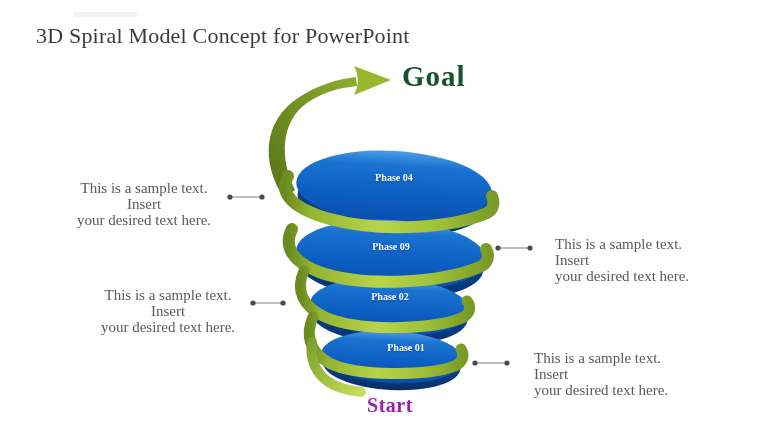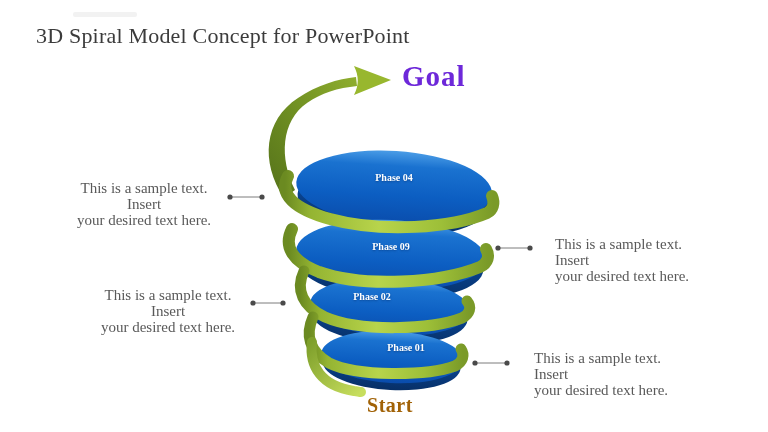--- a/index.html
+++ b/index.html
@@ -3,29 +3,29 @@
 <meta charset="utf-8">
 <style>
   html,body{margin:0;padding:0;background:#ffffff;}
   .slide{position:relative;width:768px;height:432px;background:#ffffff;overflow:hidden;
          font-family:Liberation Serif, serif;}
   .slide-title{position:absolute;left:36px;top:23px;font-size:22px;font-weight:400;
                color:#3b3b3b;letter-spacing:.2px;white-space:nowrap;}
   .smudge{position:absolute;left:73px;top:12px;width:64px;height:5px;background:#ececec;
           border-radius:2px;opacity:.7;}
   .goal-label{position:absolute;left:402px;top:60px;font-size:29px;font-weight:700;
-              color:#6d28d9;letter-spacing:1px;}
+              color:#14532d;letter-spacing:1px;}
   .start-label{position:absolute;left:340px;top:394px;width:100px;text-align:center;
-               font-size:20px;font-weight:700;color:#a16207;letter-spacing:.5px;}
+               font-size:20px;font-weight:700;color:#a21caf;letter-spacing:.5px;}
   .diagram-svg{position:absolute;left:0;top:0;}
   .phase-label{position:absolute;width:120px;text-align:center;font-size:10px;font-weight:700;
                color:#ffffff;text-shadow:0 1px 2px rgba(0,30,80,.4);}
   .pl-4{left:334px;top:172px;}
   .pl-3{left:331px;top:241px;}
-  .pl-2{left:312px;top:291px;}
+  .pl-2{left:330px;top:291px;}
   .pl-1{left:346px;top:342px;}
   .annotation{position:absolute;width:160px;font-size:15px;line-height:16px;color:#595959;}
   .ann-1{left:64px;top:180px;text-align:center;}
   .ann-2{left:555px;top:236px;text-align:left;}
   .ann-3{left:88px;top:287px;text-align:center;}
   .ann-4{left:534px;top:350px;text-align:left;}
 </style>
 </head>
 <body>
 

